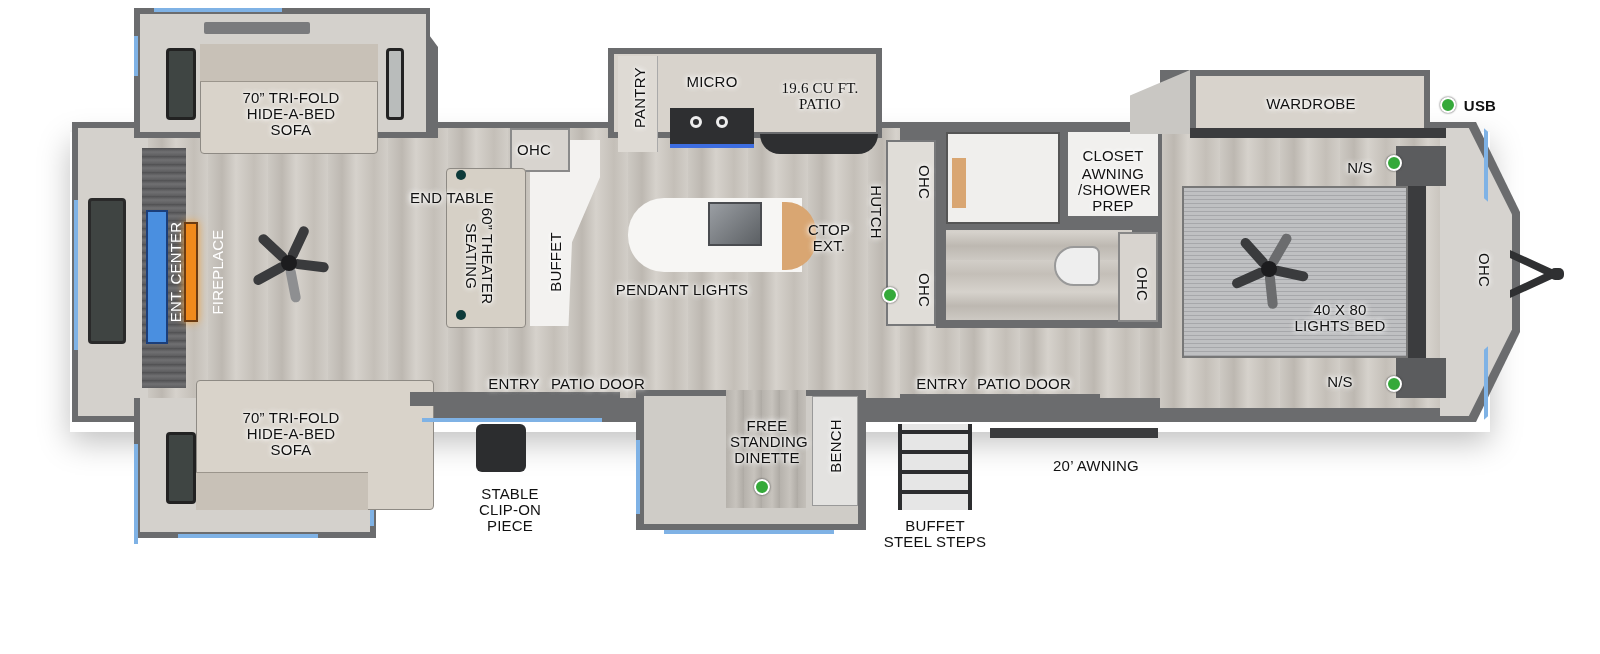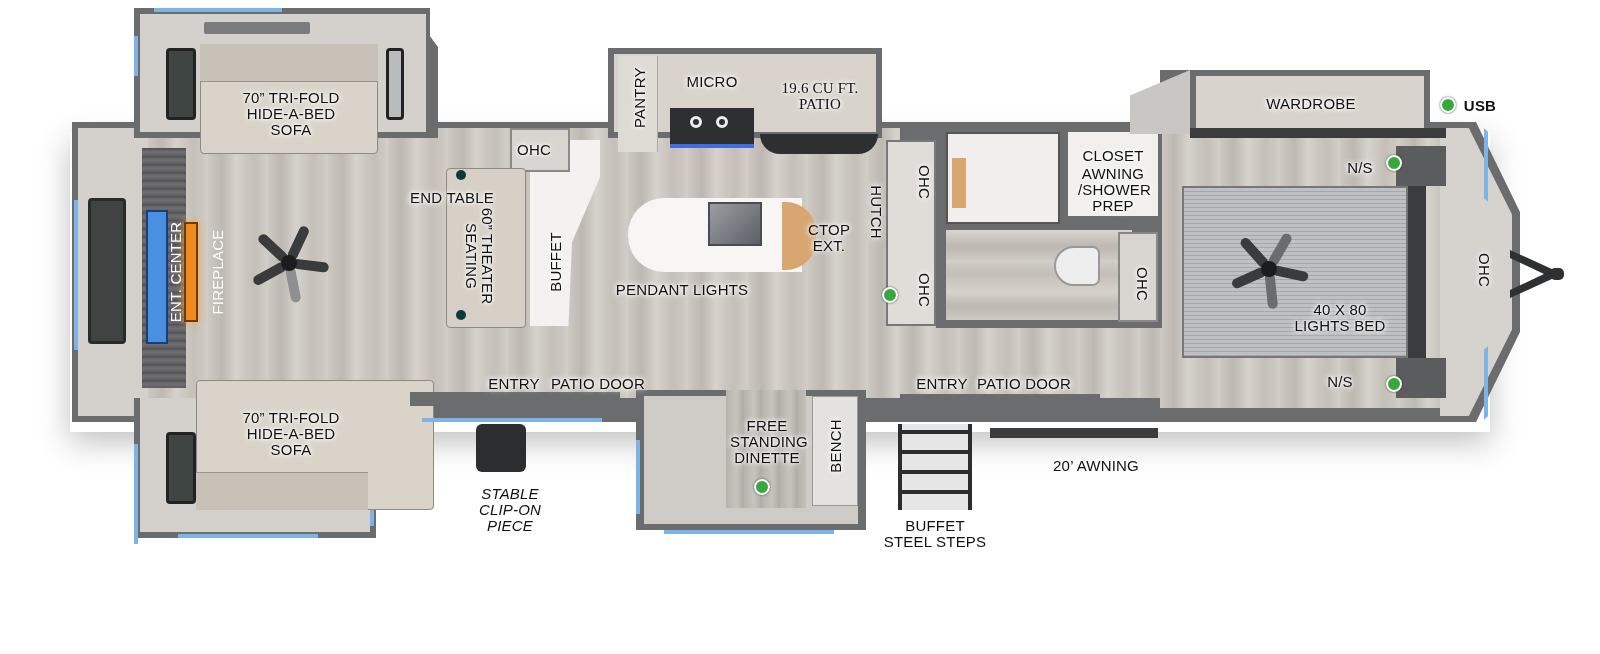--- a/index.html
+++ b/index.html
@@ -214,21 +214,21 @@
   <div class="label" style="left:912px;top:376px;width:60px;">ENTRY</div>
   <div class="label" style="left:976px;top:376px;width:96px;">PATIO DOOR</div>
 
   <div class="label" style="left:730px;top:418px;width:74px;">
     <div>FREE</div>
     <div>STANDING</div>
     <div>DINETTE</div>
   </div>
   <div class="label vert" style="left:806px;top:438px;width:60px;">BENCH</div>
 
-  <div class="label" style="left:470px;top:486px;width:80px;font-style:italic;">
+  <div class="label" style="left:470px;top:486px;width:80px;">
     <div>STABLE</div>
     <div>CLIP-ON</div>
     <div>PIECE</div>
   </div>
   <div class="label" style="left:880px;top:518px;width:110px;">
     <div>BUFFET</div>
     <div>STEEL STEPS</div>
   </div>
   <div class="label" style="left:1044px;top:458px;width:104px;">20’ AWNING</div>
 

